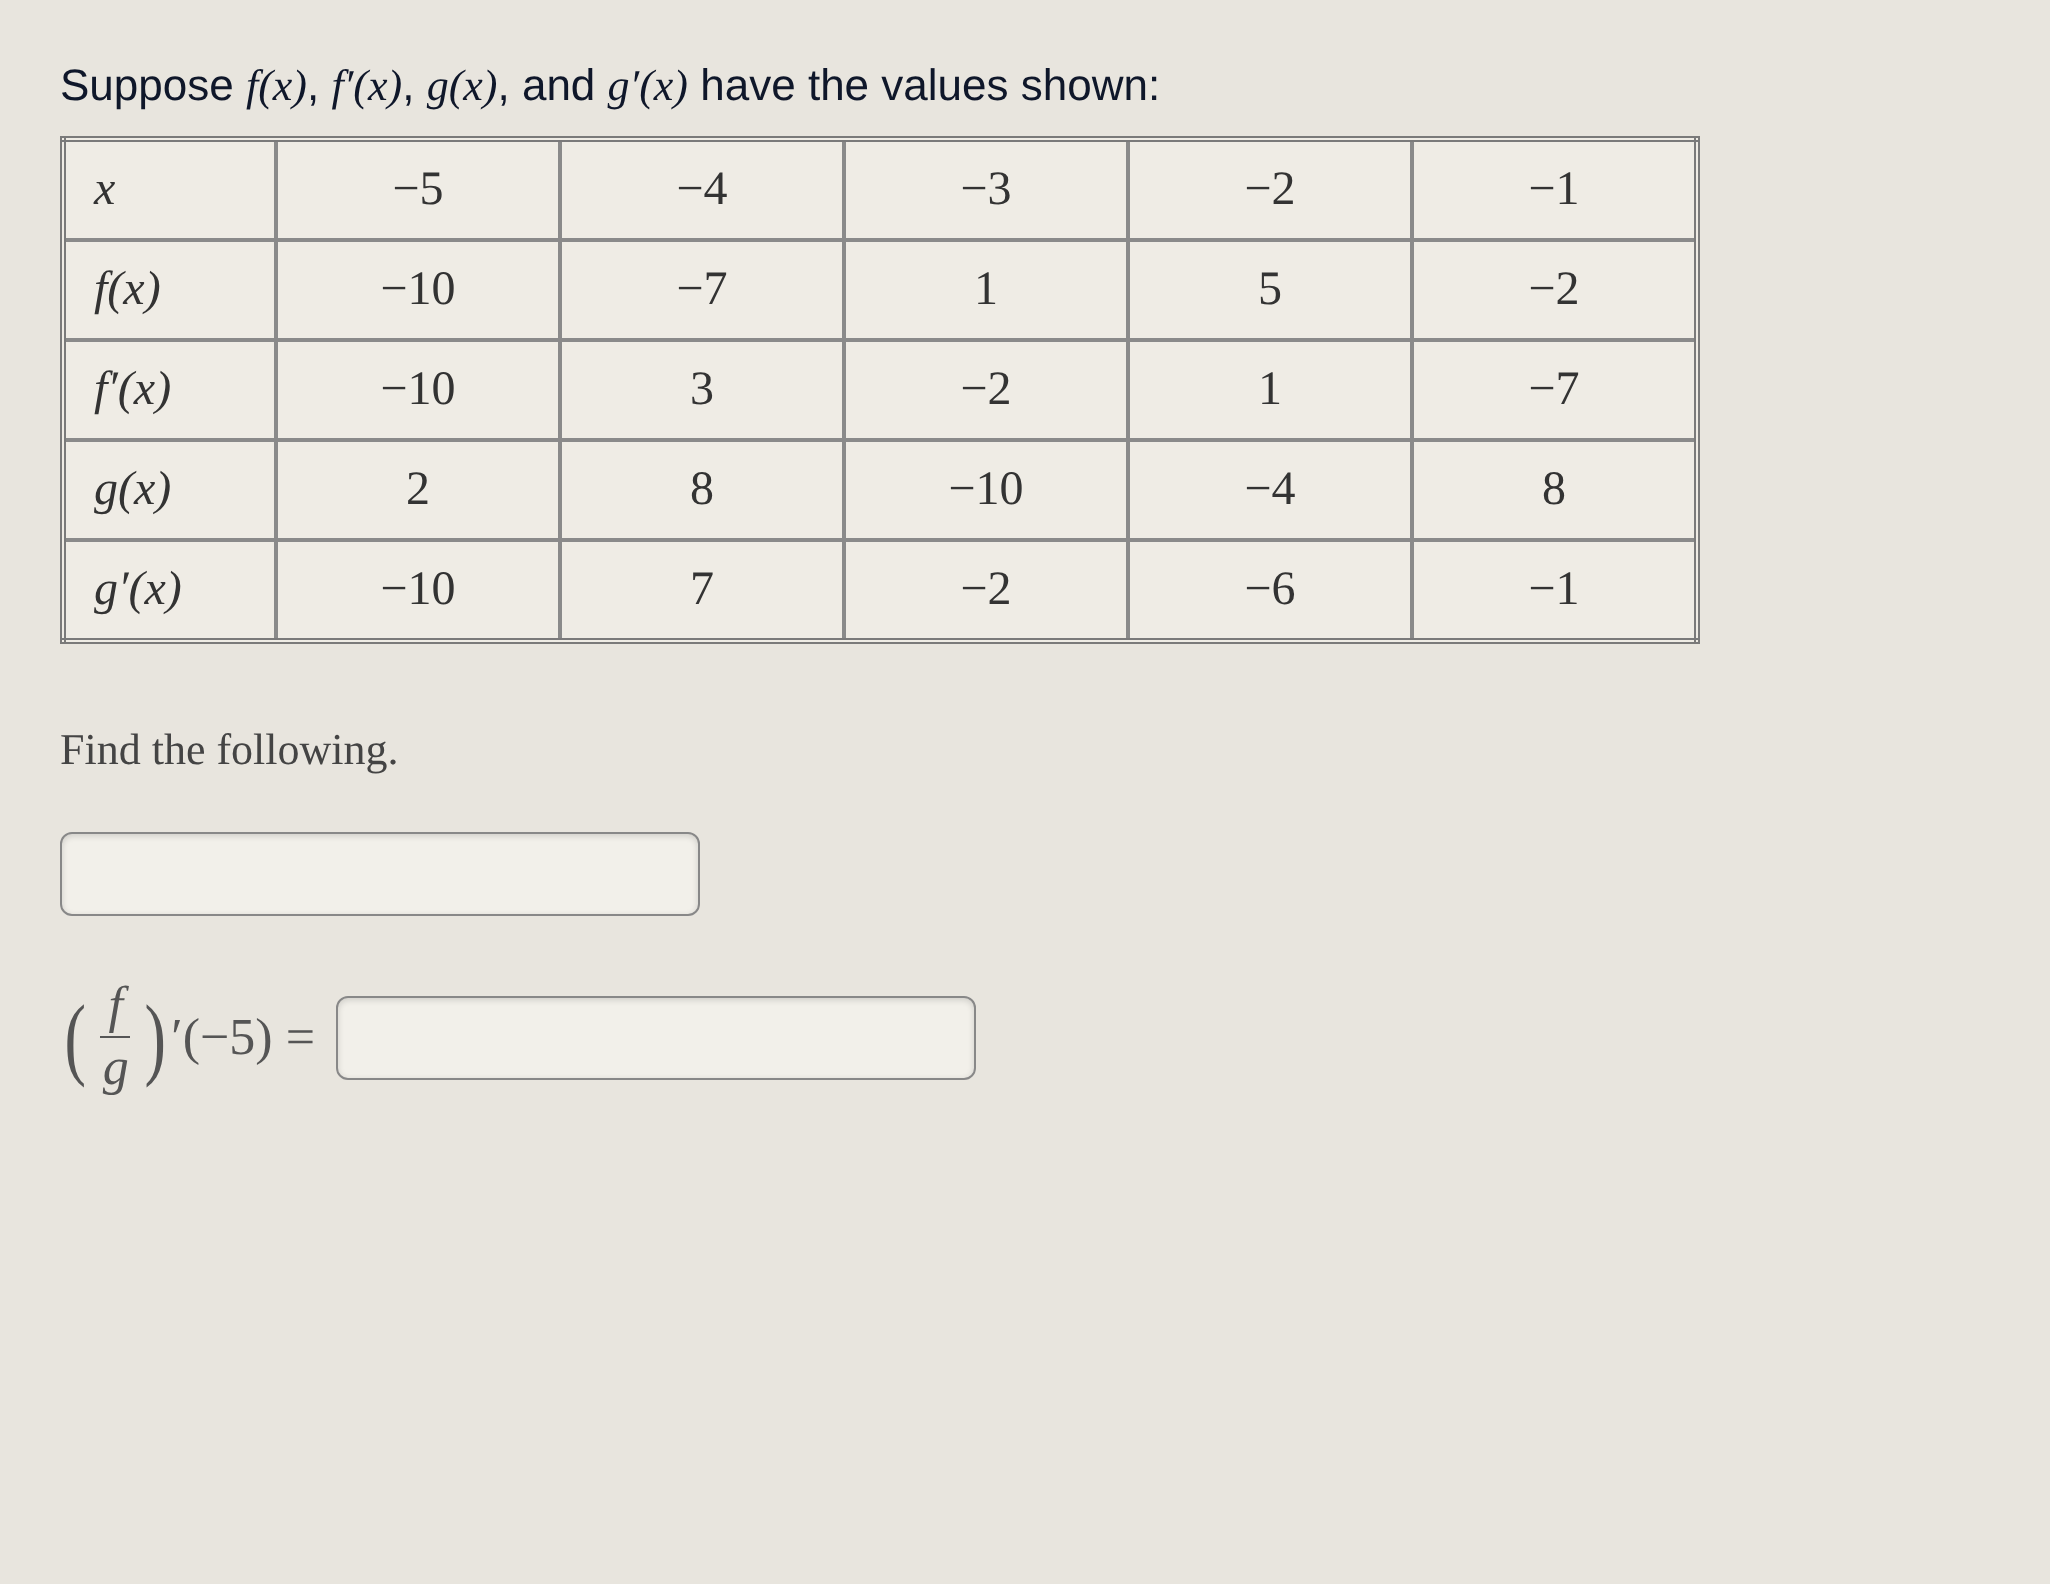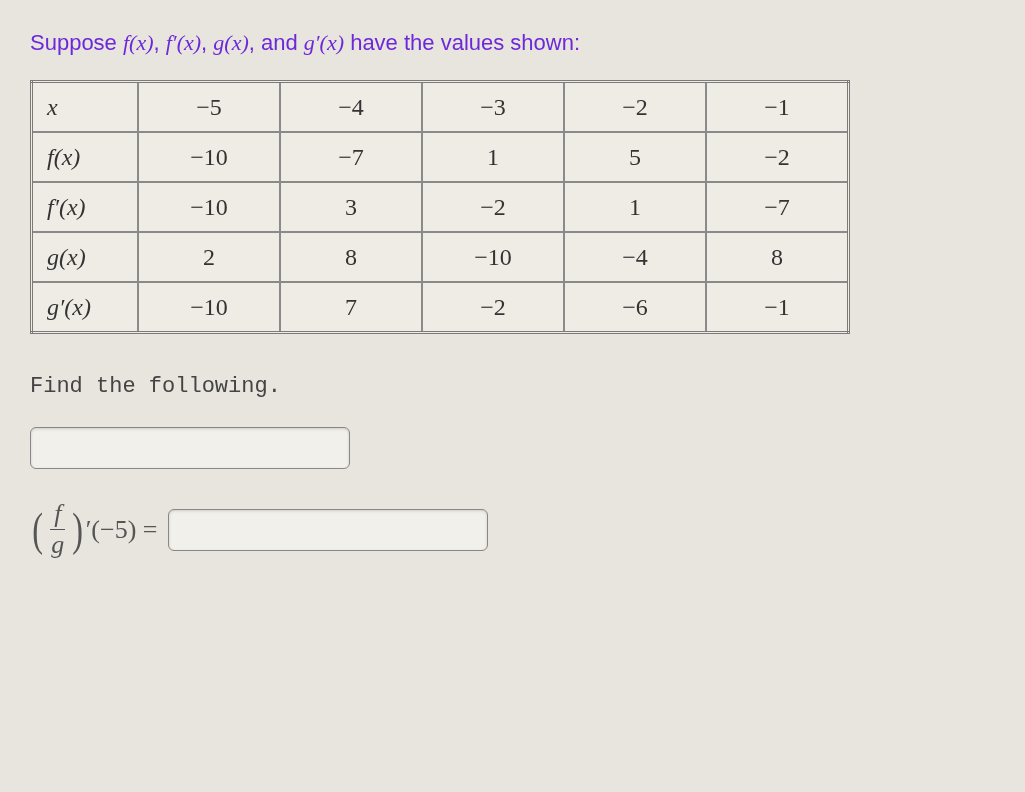--- a/index.html
+++ b/index.html
@@ -7,22 +7,22 @@
     padding: 30px;
     background: #e8e5de;
     font-family: Georgia, 'Times New Roman', serif;
     color: #333;
     width: 1025px;
     height: 792px;
     box-sizing: border-box;
   }
   .intro {
     font-size: 22px;
-    color: #6d28d9;
-    margin-bottom: 24px;
+    color: #0f172a;
+    margin-bottom: 12px;
     font-family: Arial, Helvetica, sans-serif;
   }
   .intro .math {
     font-family: Georgia, 'Times New Roman', serif;
     font-style: italic;
   }
   table.values {
     border-collapse: collapse;
     border: 3px double #7a7a7a;
     background: #efece5;
@@ -40,21 +40,21 @@
   table.values td.rowhead {
     text-align: left;
     padding-left: 14px;
     font-style: italic;
     min-width: 80px;
   }
   .find {
     font-size: 22px;
     color: #444;
     margin-bottom: 28px;
-    font-family: Liberation Mono, monospace;
+    font-family: Liberation Serif, serif;
   }
   .qrow {
     display: flex;
     align-items: center;
     margin-bottom: 30px;
     gap: 10px;
   }
   .expr {
     font-size: 26px;
     font-family: Georgia, 'Times New Roman', serif;

